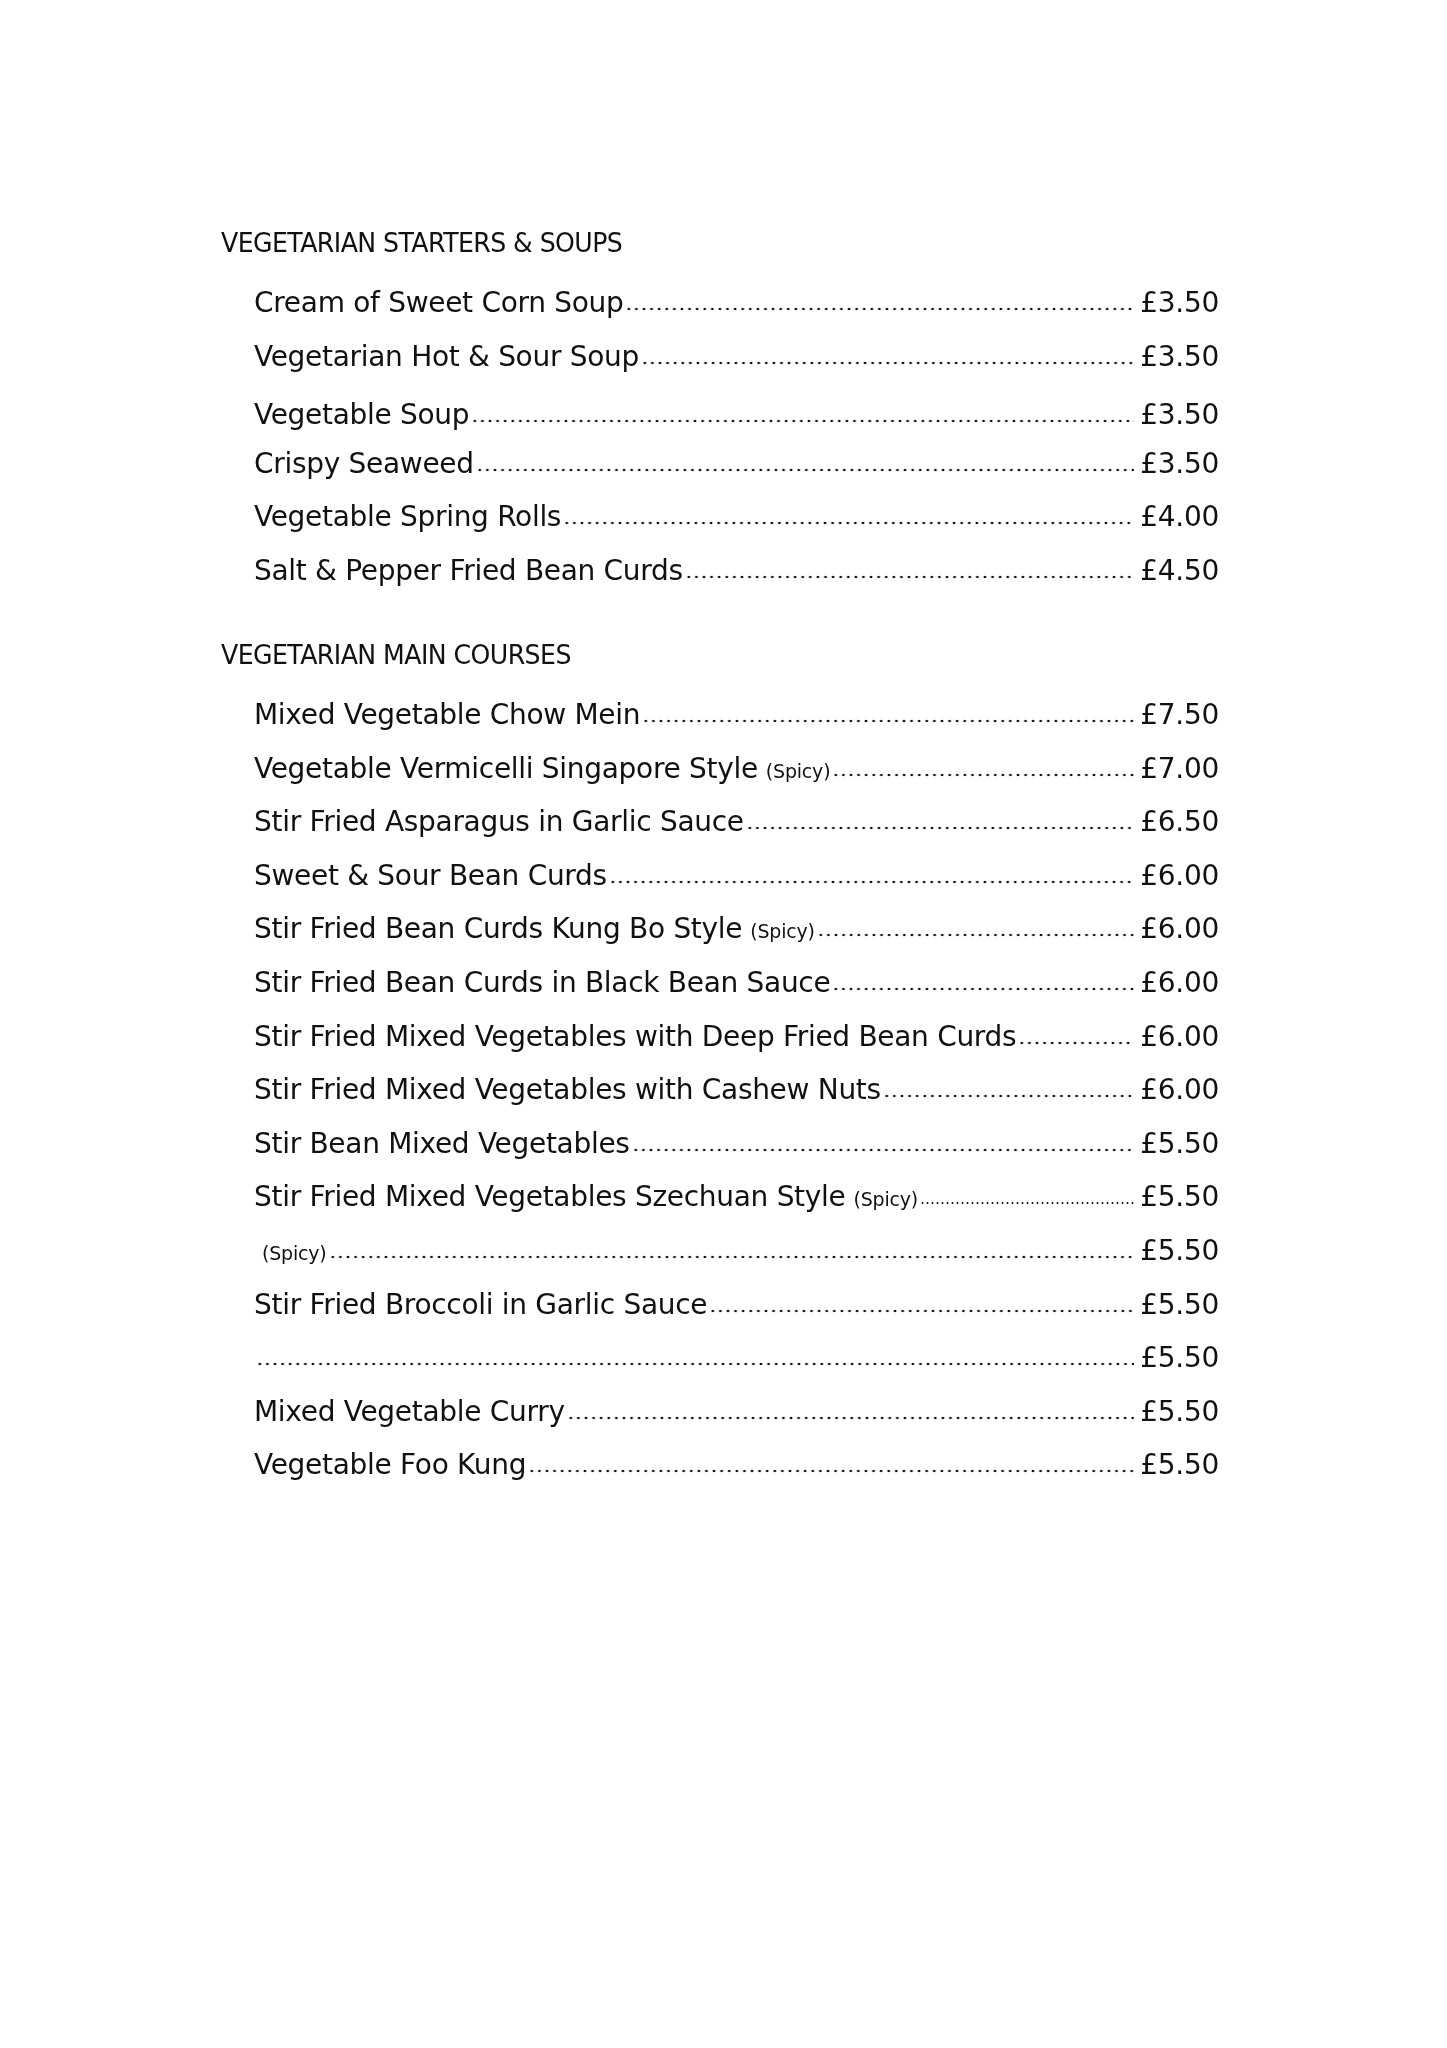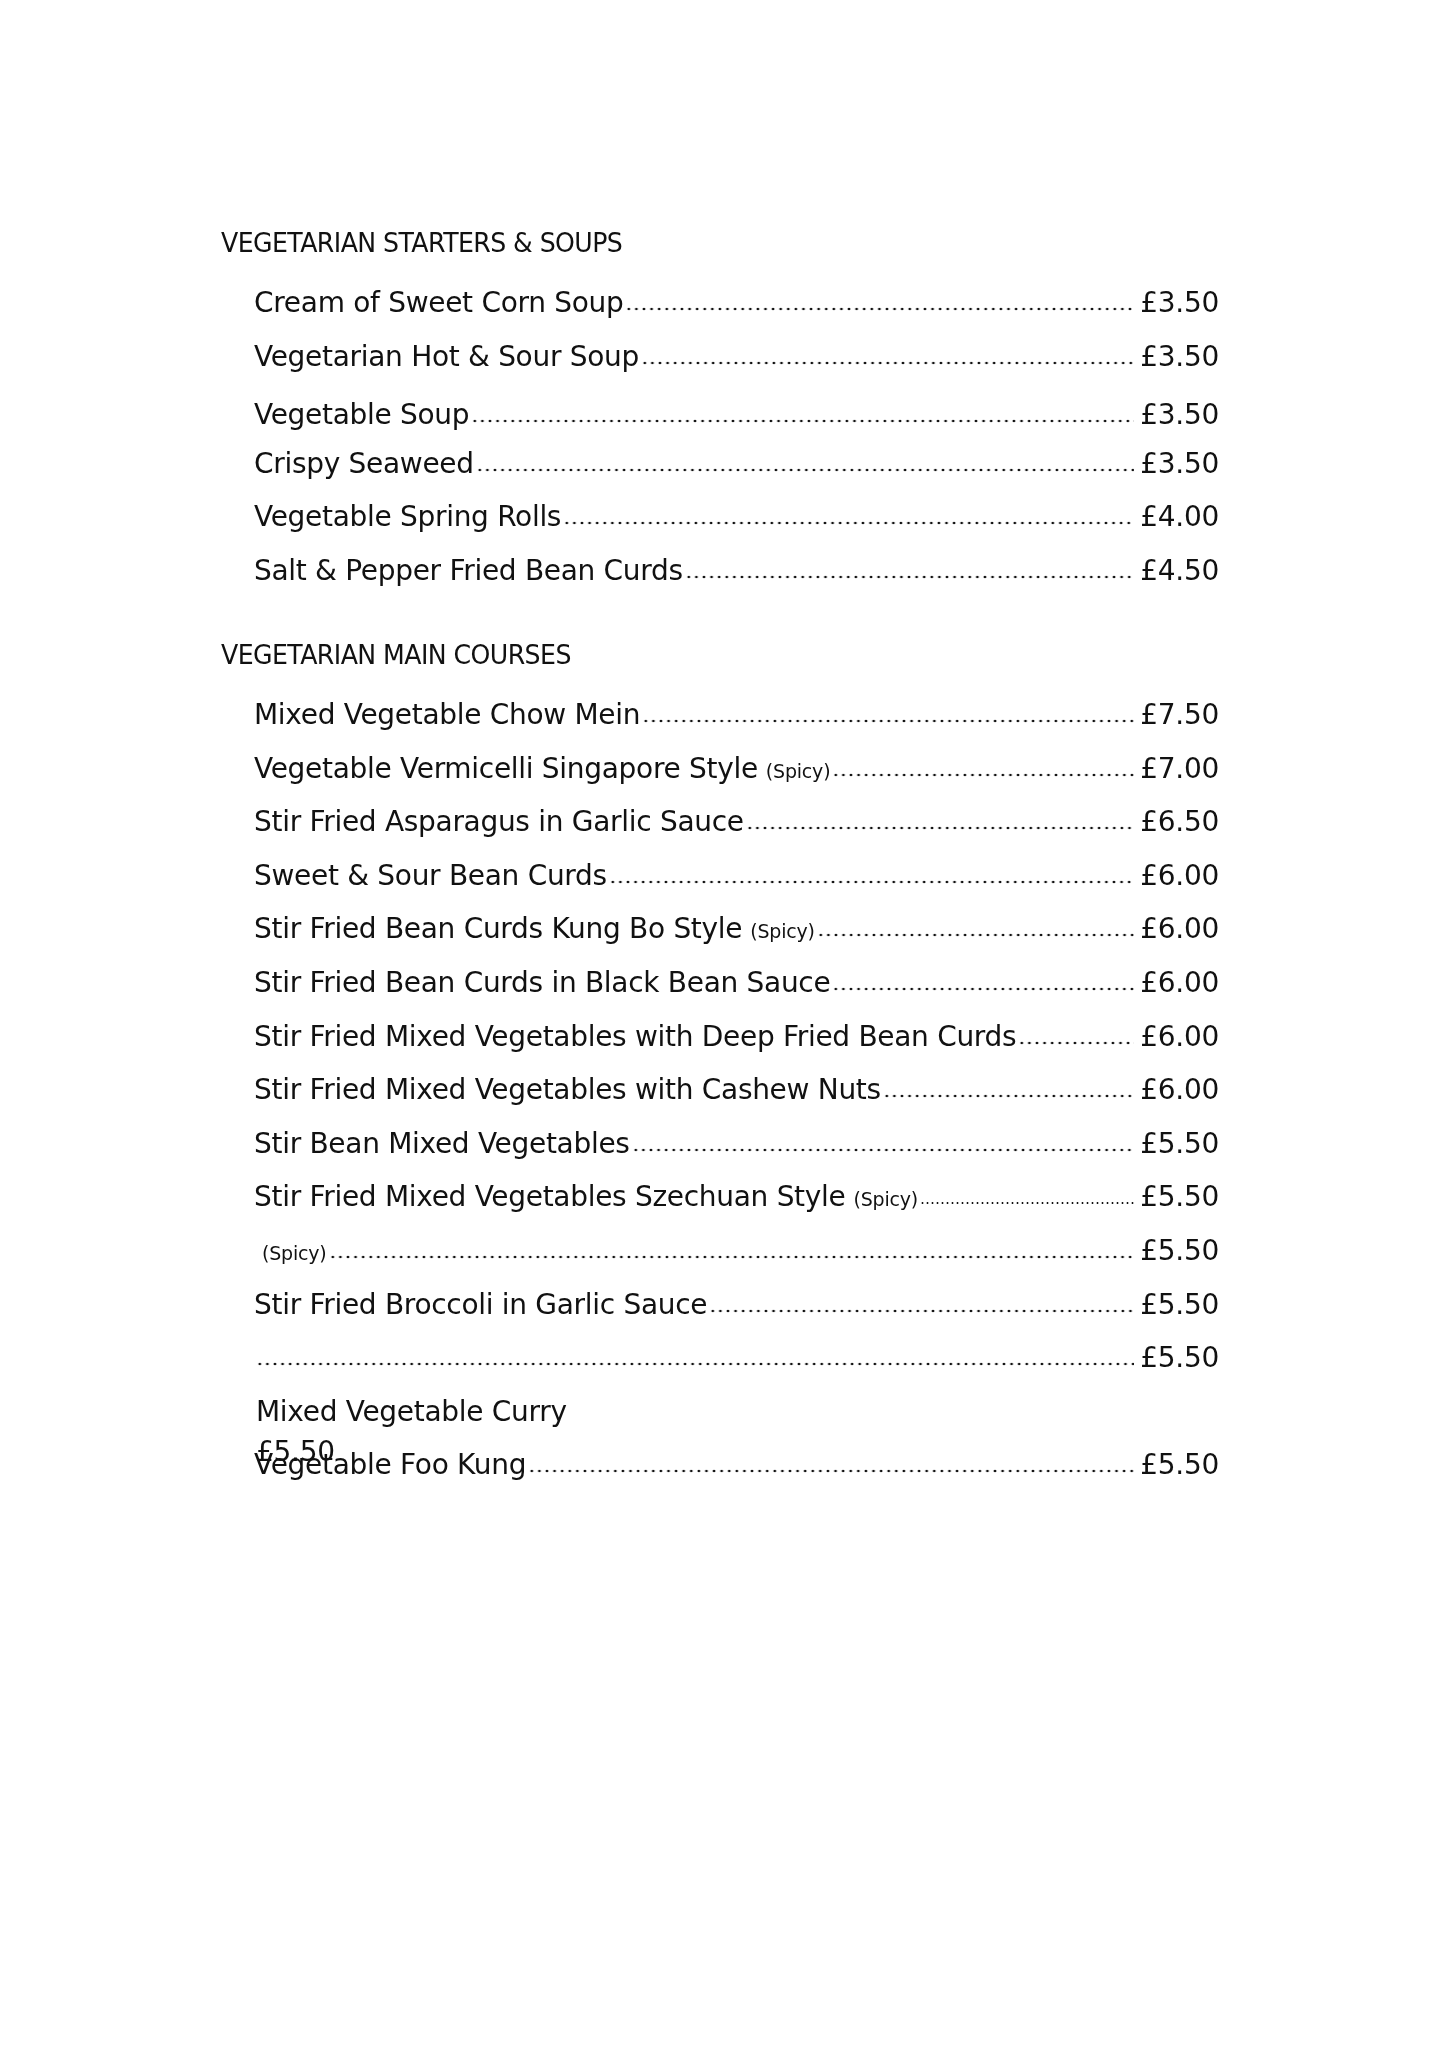--- a/index.html
+++ b/index.html
@@ -199,21 +199,21 @@
       </li>
       <li class="item" style="top:644.6px;">
         <span class="item-name">Stir Fried Broccoli in Garlic Sauce</span>
         <span class="leader"></span>
         <span class="price">£5.50</span>
       </li>
       <li class="item" style="top:698.2px;">
         <span class="leader"></span>
         <span class="price">£5.50</span>
       </li>
-      <li class="item" style="top:751.8px;flex-direction:column;">
+      <li class="item" style="top:751.8px;">
         <span class="item-name">Mixed Vegetable Curry</span>
         <span class="leader"></span>
         <span class="price">£5.50</span>
       </li>
       <li class="item" style="top:805.4px;">
         <span class="item-name">Vegetable Foo Kung</span>
         <span class="leader"></span>
         <span class="price">£5.50</span>
       </li>
     </ul>

